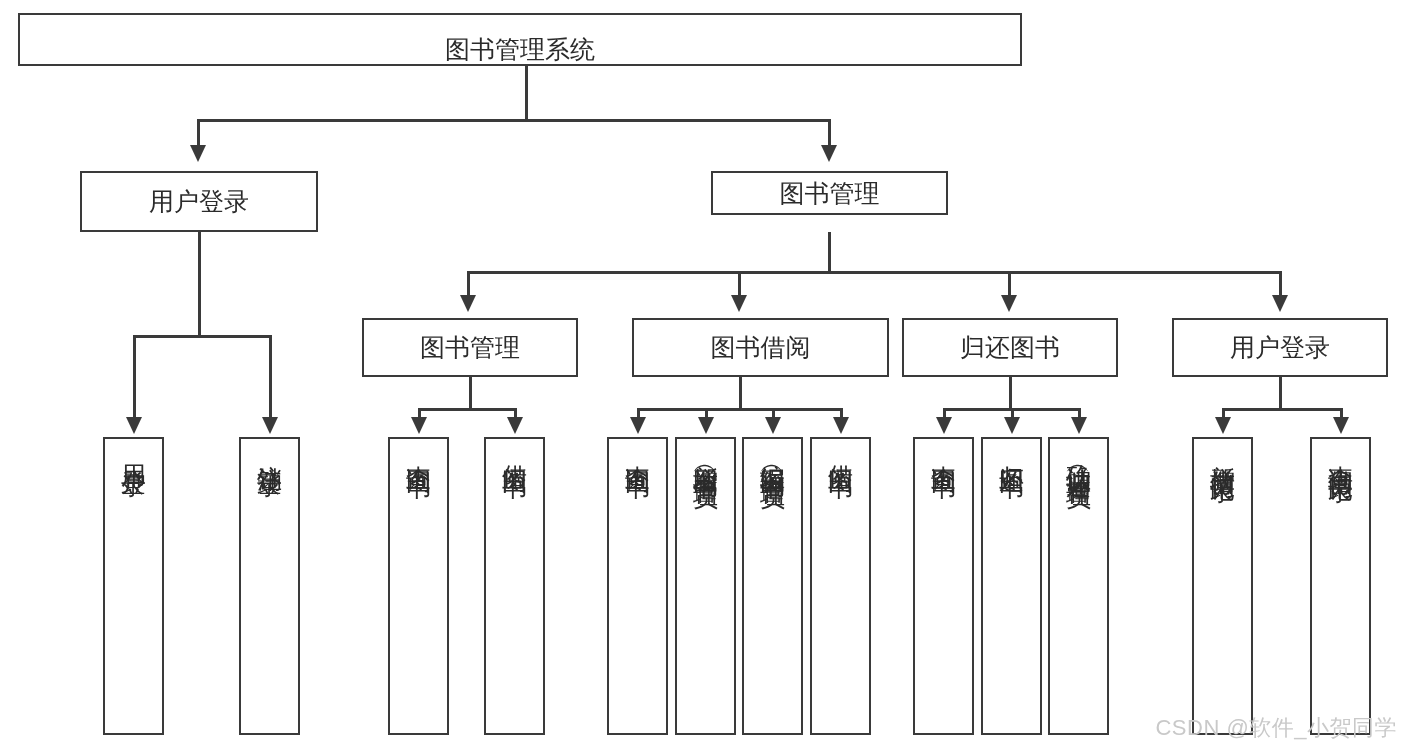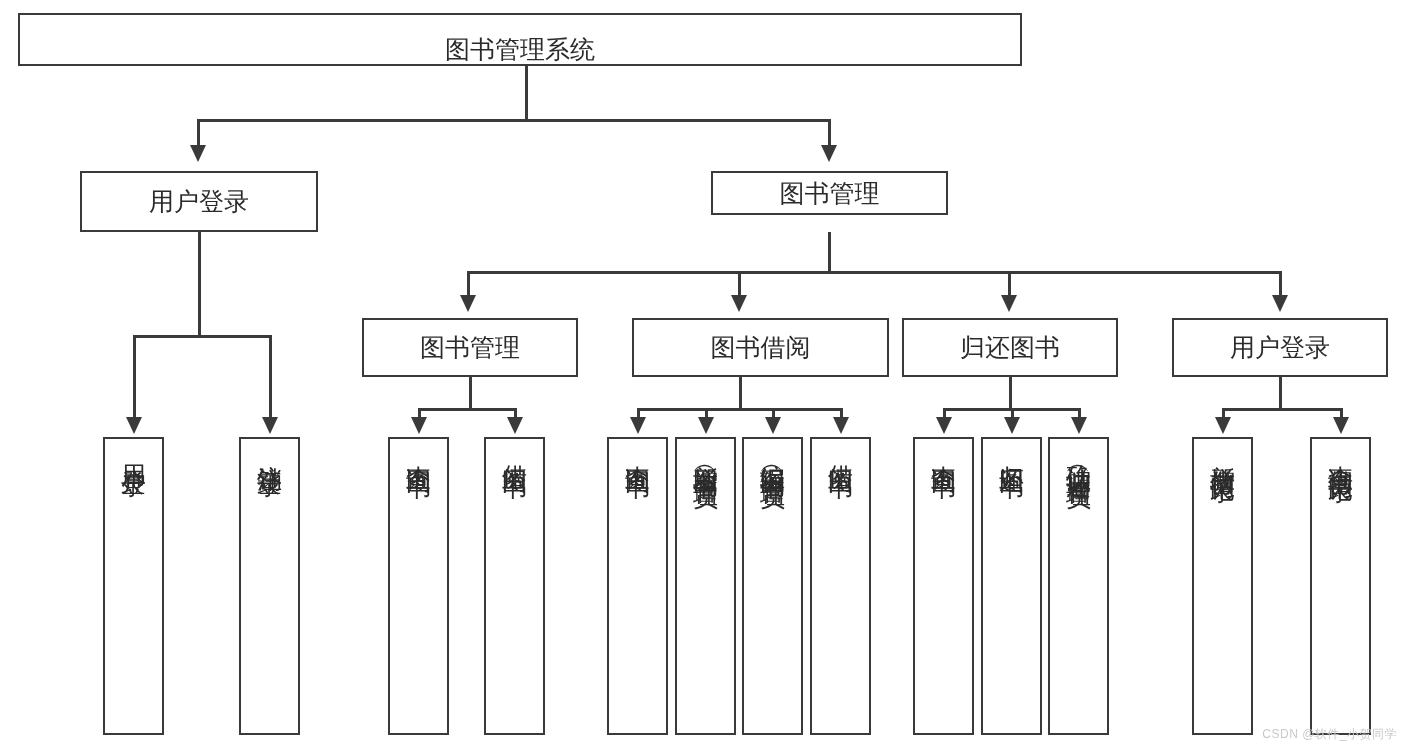--- a/index.html
+++ b/index.html
@@ -67,21 +67,21 @@
     border-right: 8px solid transparent;
     border-top: 17px solid #3a3a3a;
     z-index: 2;
   }
 
   
   #watermark {
     position: absolute;
     right: 8px;
     bottom: 4px;
-    font-size: 12px;
+    font-size: 22px;
     color: #c9c9c9;
     letter-spacing: 0.5px;
     white-space: nowrap;
     z-index: 5;
     user-select: none;
   }
 </style>
 </head>
 <body>
 

